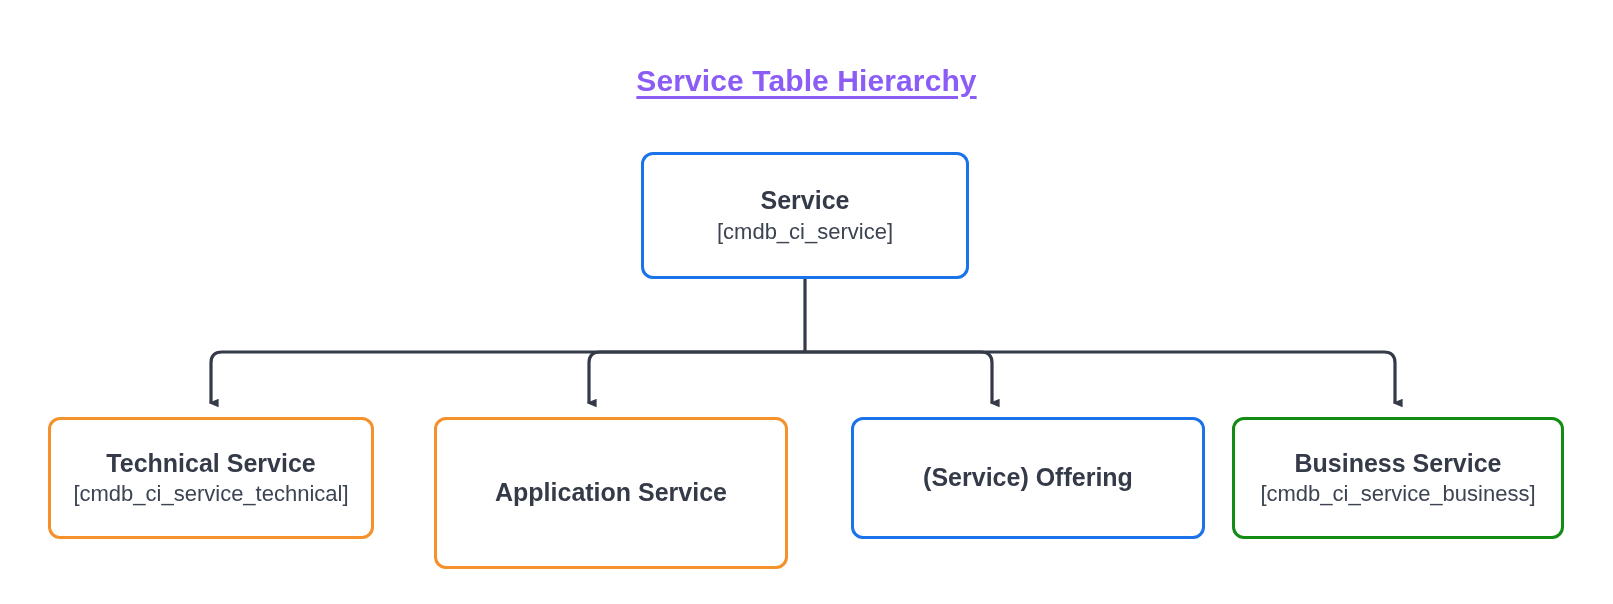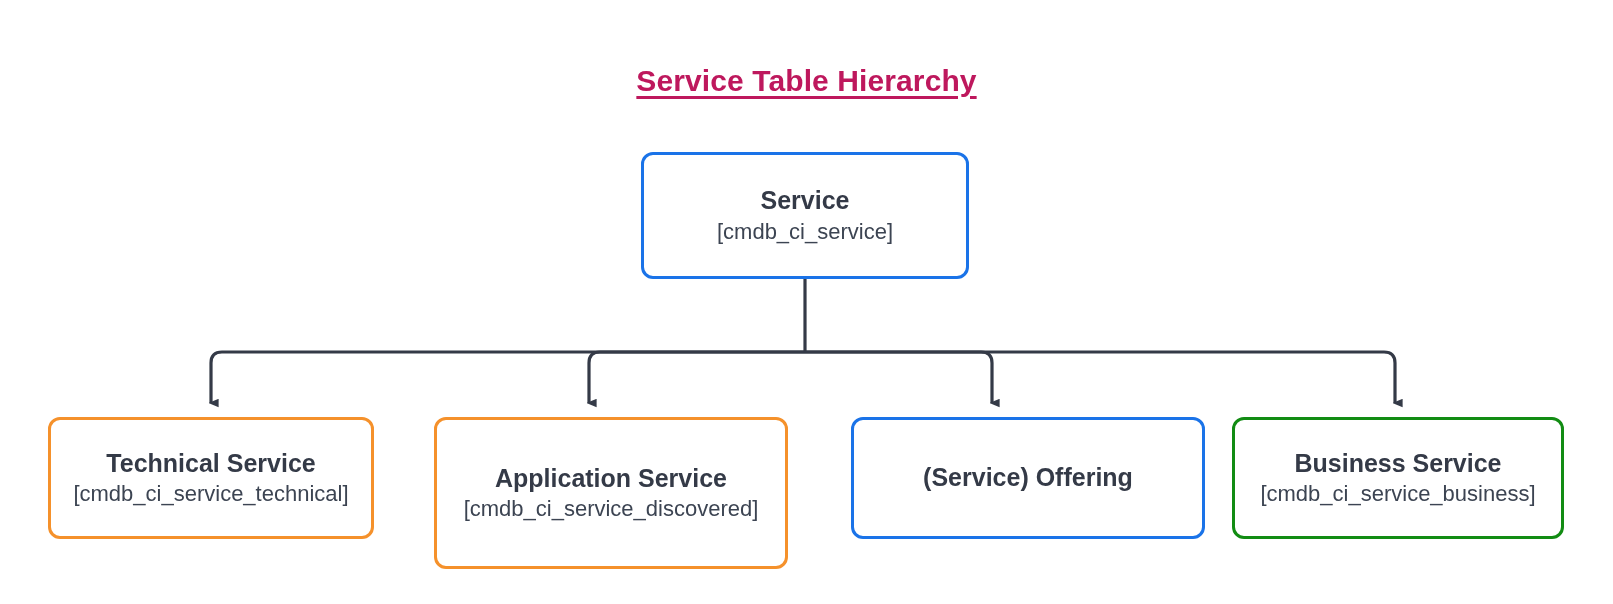--- a/index.html
+++ b/index.html
@@ -22,21 +22,21 @@
   }
   
   #diagram-title {
     position: absolute;
     left: 0;
     top: 64px;
     width: 1613px;
     text-align: center;
     font-size: 30px;
     font-weight: bold;
-    color: #be185d;
+    color: #8b5cf6;
     text-decoration: underline;
     text-underline-offset: 5px;
     letter-spacing: 0.1px;
     white-space: nowrap;
   }
   
   #connectors {
     position: absolute;
     left: 0;
     top: 0;
@@ -139,21 +139,20 @@
     <div class="node-table">[cmdb_ci_service]</div>
   </div>
 
   <div class="node" id="node-technical" style="border-color:#f5912b">
     <div class="node-title">Technical Service</div>
     <div class="node-table">[cmdb_ci_service_technical]</div>
   </div>
 
   <div class="node" id="node-application" style="border-color:#f5912b">
     <div class="node-title">Application Service</div>
-    <div class="node-table">[cmdb_ci_service_discovered]</div>
   </div>
 
   <div class="node" id="node-offering" style="border-color:#1a73e8">
     <div class="node-title">(Service) Offering</div>
   </div>
 
   <div class="node" id="node-business" style="border-color:#128c13">
     <div class="node-title">Business Service</div>
     <div class="node-table">[cmdb_ci_service_business]</div>
   </div>

